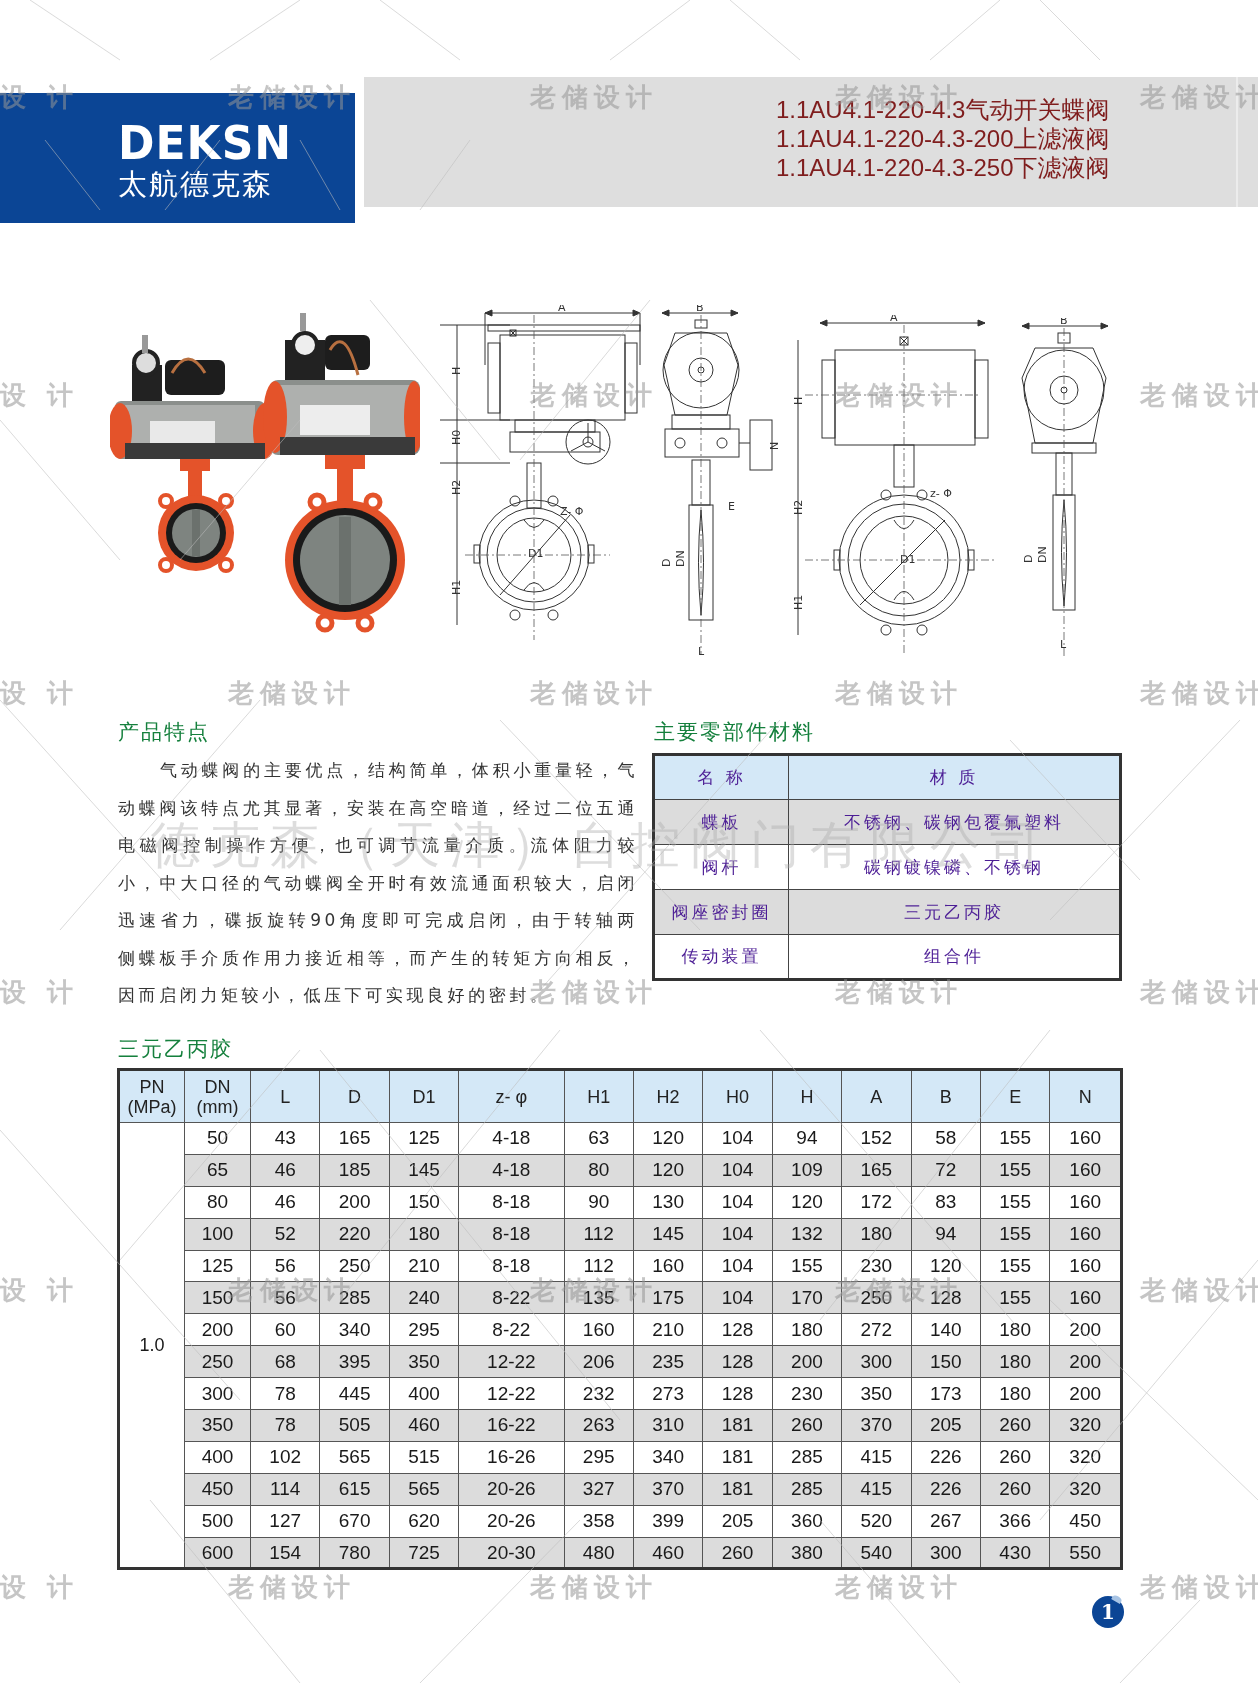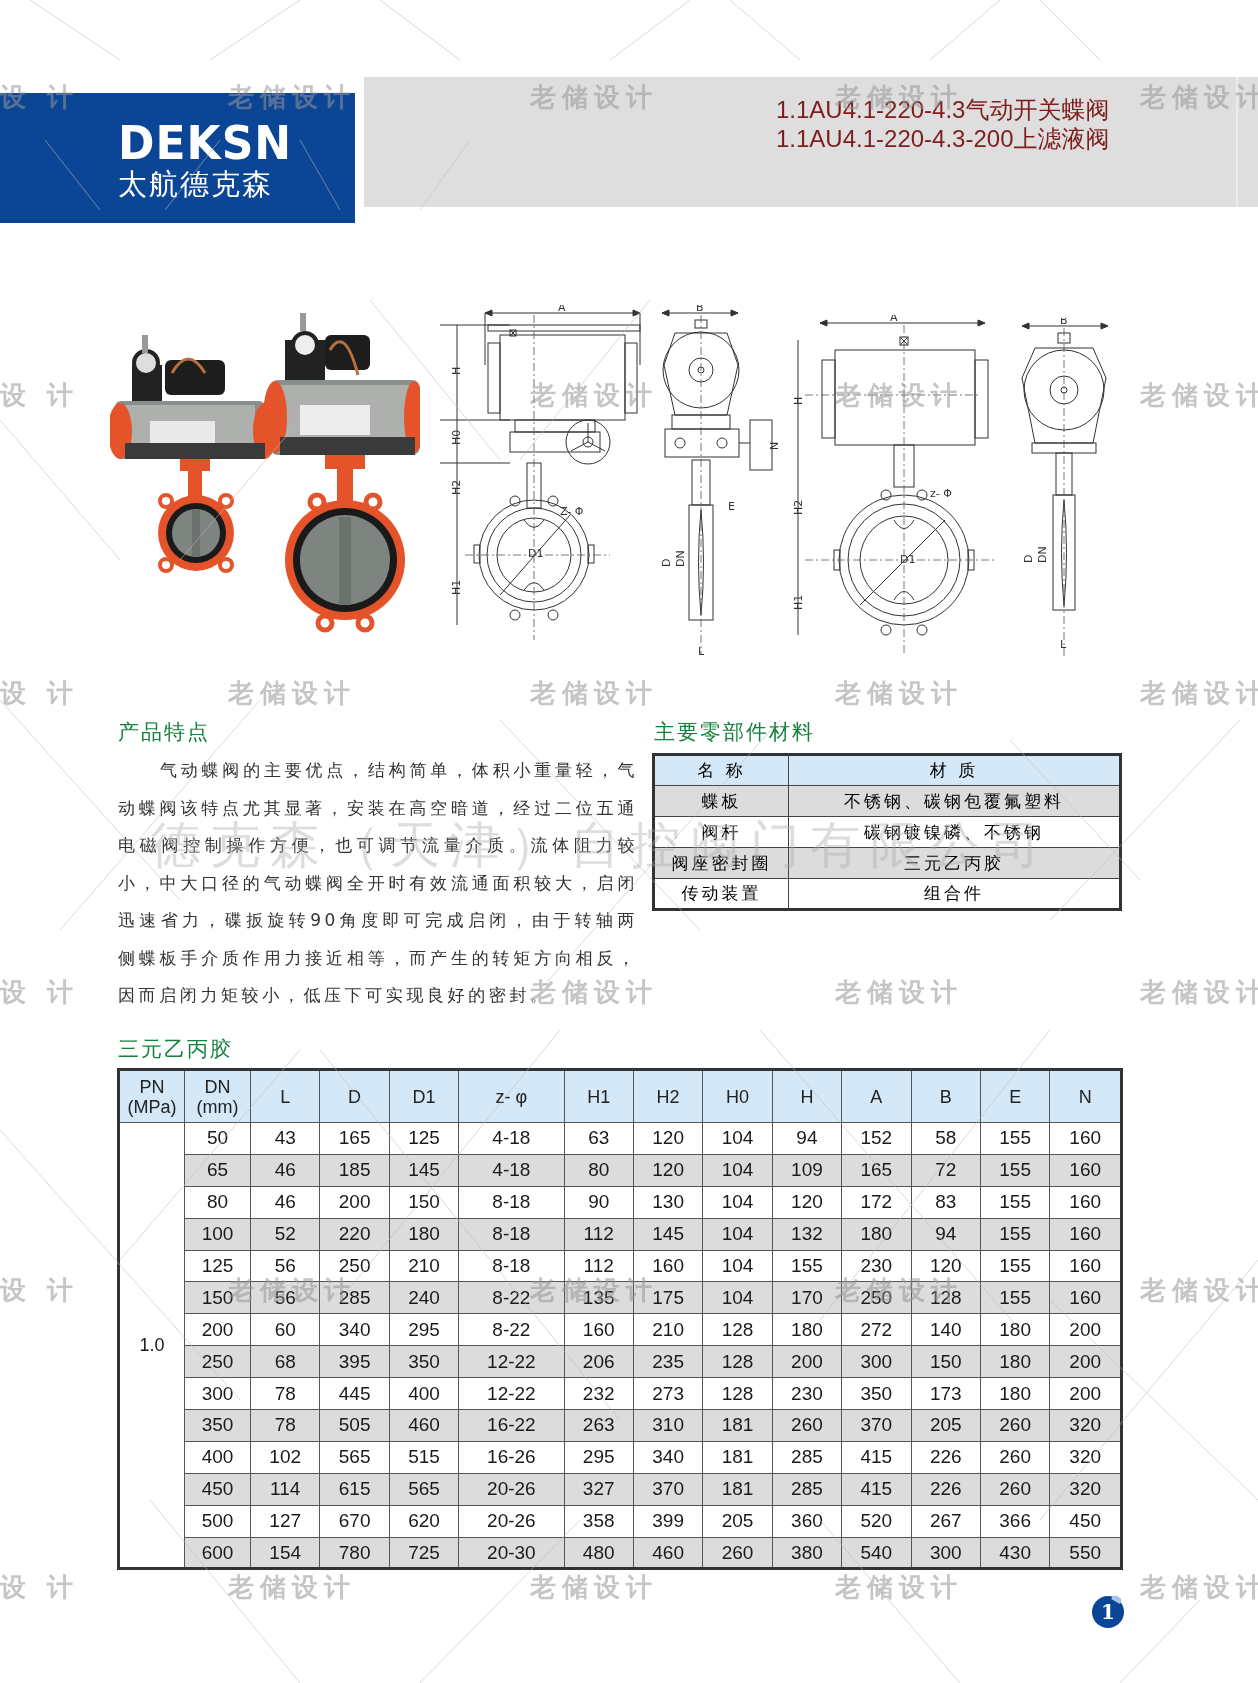--- a/index.html
+++ b/index.html
@@ -25,21 +25,21 @@
 
   
   .drawing { position: absolute; }
 
   
   .sec-title { position: absolute; font-family: "DejaVu Sans", sans-serif; font-size: 21px; color: #15803d; letter-spacing: 2px; }
   .features { position: absolute; left: 118px; top: 752px; width: 520px; font-family: "DejaVu Sans", sans-serif; font-size: 17px; line-height: 37.5px; color: #333; letter-spacing: 3.6px; text-indent: 42px; text-align: justify; }
 
   
   .mat-table { position: absolute; left: 652px; top: 753px; width: 470px; border-collapse: collapse; border: 3px solid #333; }
-  .mat-table td, .mat-table th { border: 1px solid #444; height: 31px; text-align: center; font-family: "DejaVu Sans", sans-serif; font-size: 17px; font-weight: normal; color: #000000; letter-spacing: 3px; }
+  .mat-table td, .mat-table th { border: 1px solid #444; height: 45px; text-align: center; font-family: "DejaVu Sans", sans-serif; font-size: 17px; font-weight: normal; color: #4c1d95; letter-spacing: 3px; }
   .mat-table th { background: #d4e8f7; }
   .mat-table tr.alt td { background: #dcdcdc; }
   .mat-table .c1 { width: 135px; }
 
   
   .dim-table { position: absolute; left: 117px; top: 1068px; width: 1006px; border-collapse: collapse; border: 3px solid #333; }
   .dim-table th { background: #d4e8f7; border: 1px solid #555; height: 53px; font-weight: normal; font-size: 18px; color: #222; line-height: 20px; }
   .dim-table td { border: 1px solid #555; height: 31.9px; text-align: center; font-size: 19px; color: #1a1a1a; background: #fff; }
   .dim-table tr.alt td.v { background: #dcdcdc; }
   .dim-table td.pn { background: #fff; font-size: 18px; }
@@ -53,20 +53,21 @@
 <div class="header">
   <div class="brand-box">
     <div class="brand-en">DEKSN</div>
     <div class="brand-cn">太航德克森</div>
   </div>
   <div class="title-box">
     <div class="edge"></div>
     <div class="titles">
       <div class="title-line">1.1AU4.1-220-4.3气动开关蝶阀</div>
       <div class="title-line">1.1AU4.1-220-4.3-200上滤液阀</div>
+      <div class="title-line">1.1AU4.1-220-4.3-250下滤液阀</div>
     </div>
   </div>
 </div>
 
 <svg class="photo" viewBox="0 0 310 335">
 
   <g>
     <rect x="22" y="60" width="30" height="55" fill="#222"></rect>
     <circle cx="36" cy="58" r="12" fill="#ddd" stroke="#222" stroke-width="4"></circle>
     <rect x="32" y="30" width="6" height="18" fill="#999"></rect>

